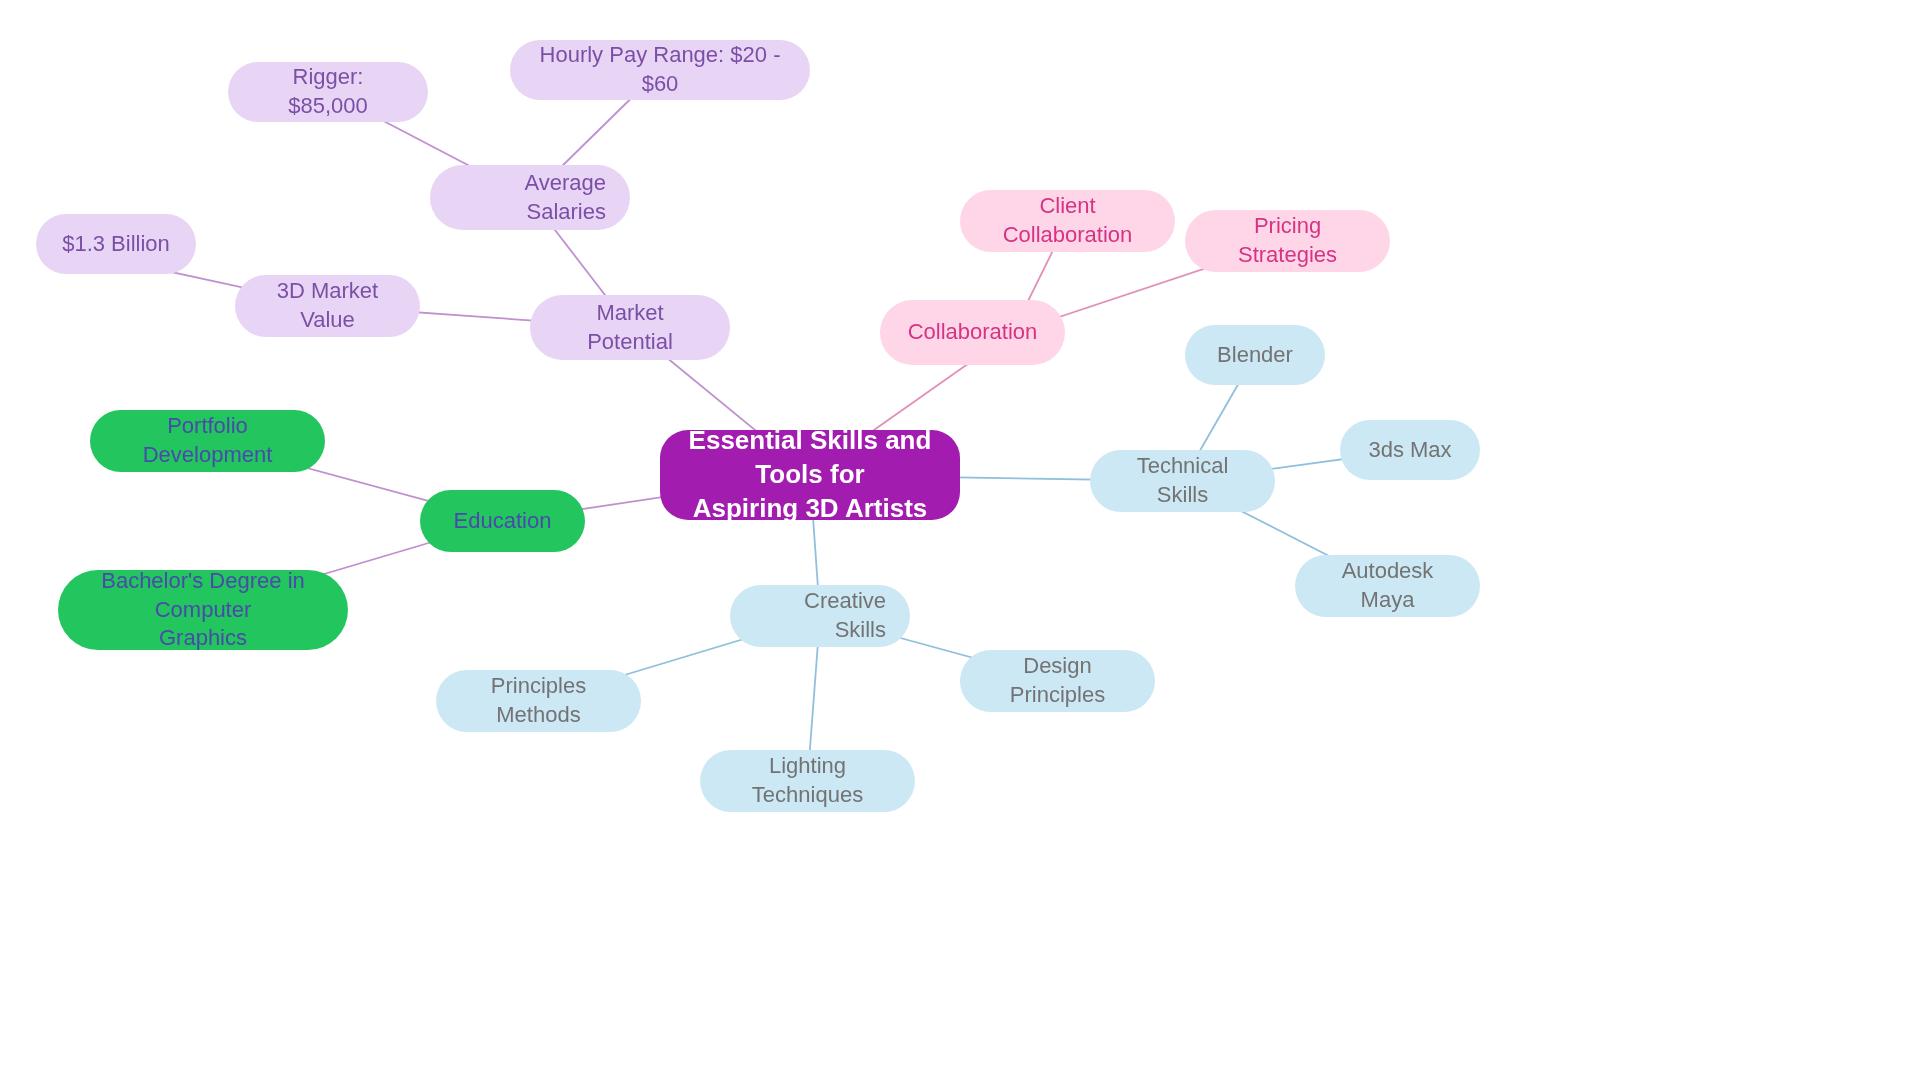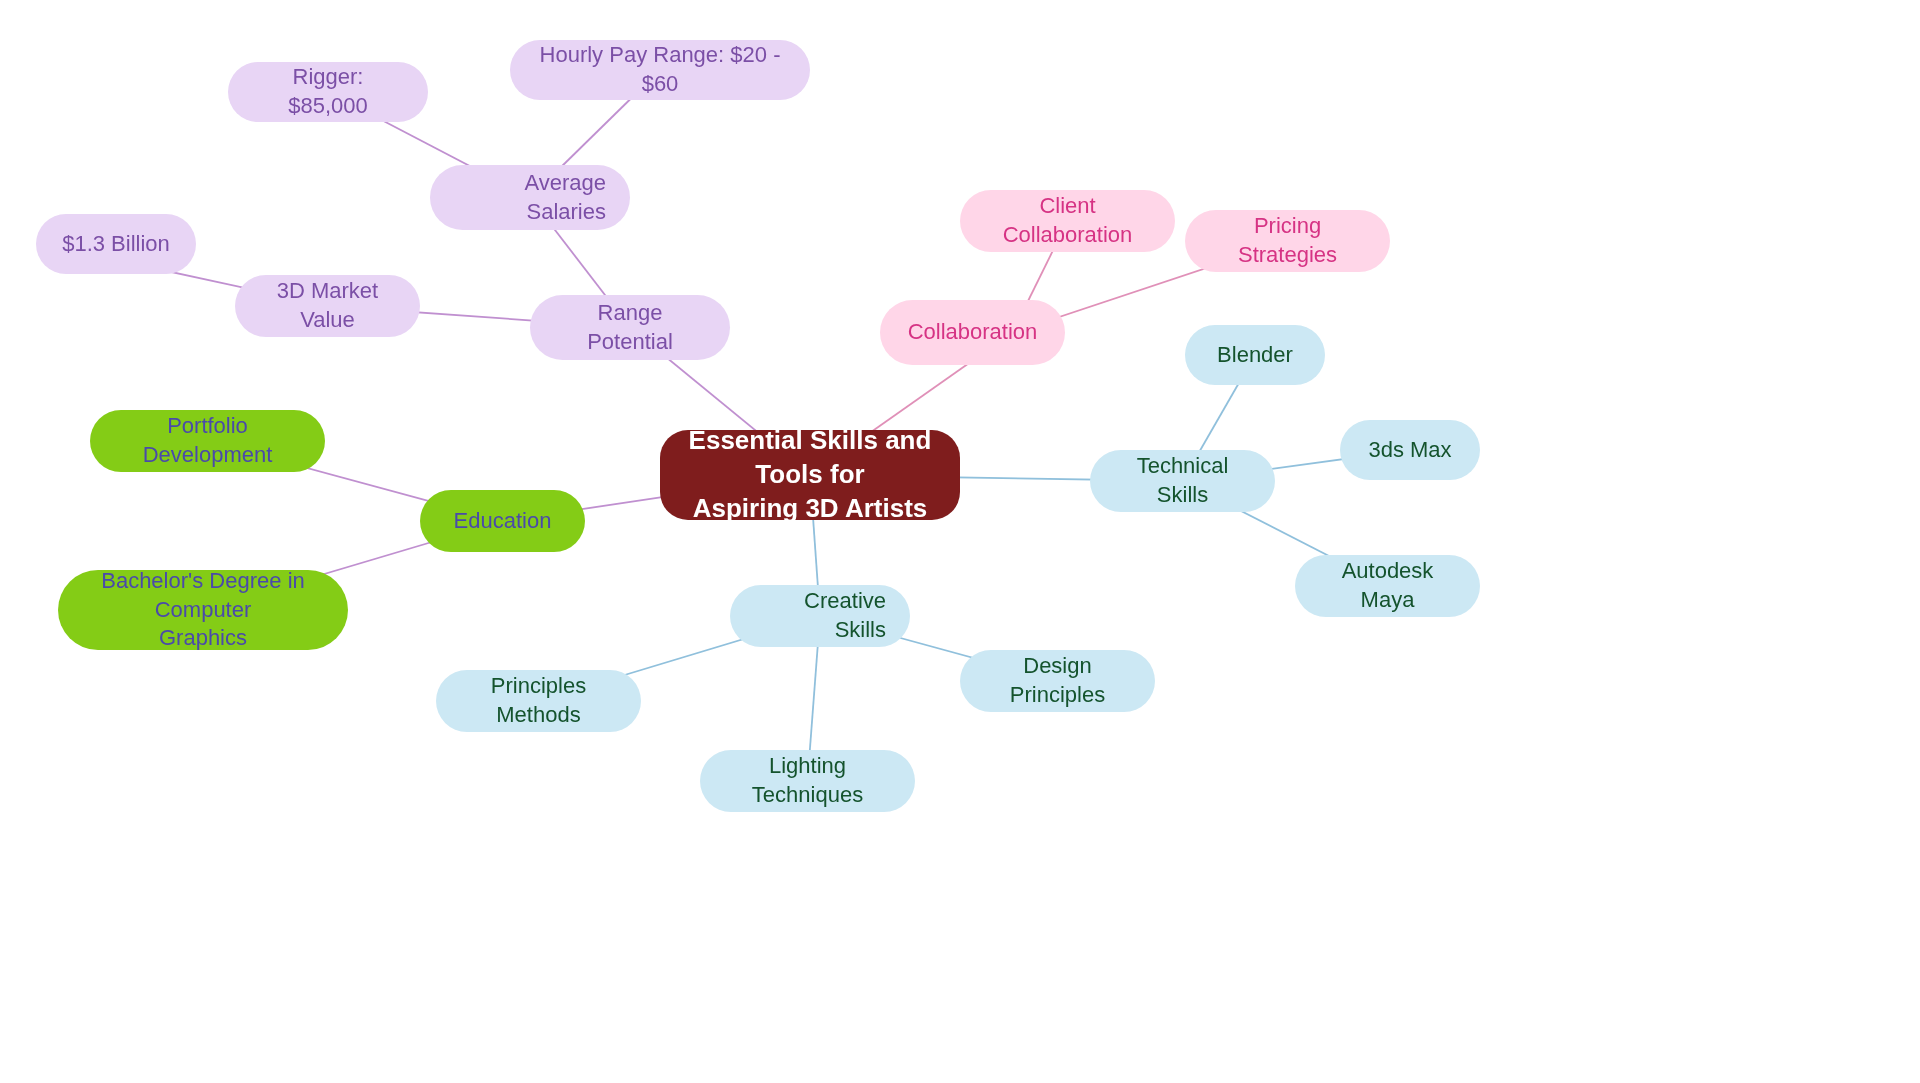--- a/index.html
+++ b/index.html
@@ -29,47 +29,47 @@
       justify-content: center;
       text-align: center;
       z-index: 1;
       padding: 14px 24px;
       font-size: 22px;
       font-weight: 500;
       line-height: 1.3;
     }
 
     .node-center {
-      background: #7f1d1d;
+      background: #a21caf;
       color: #ffffff;
       border-radius: 28px;
       font-size: 26px;
       font-weight: 600;
     }
 
     .node-purple {
       background: #e8d5f5;
       color: #7b4fa6;
       border: none;
     }
 
     .node-pink {
       background: #ffd6e8;
       color: #d63384;
       border: none;
     }
 
     .node-blue {
       background: #cce8f4;
-      color: #14532d;
+      color: #737373;
       border: none;
     }
 
     .node-lavender {
-      background: #84cc16;
+      background: #22c55e;
       color: #4a4aaa;
       border: none;
     }
   </style>
 </head>
 <body>
 
 <svg class="connections" id="svg-layer">
     <line x1="810" y1="475" x2="630" y2="327.5" stroke="#c090d0" stroke-width="1.8"></line>
     <line x1="630" y1="327.5" x2="530" y2="197.5" stroke="#c090d0" stroke-width="1.8"></line>
@@ -91,21 +91,21 @@
     <line x1="810" y1="475" x2="1012.5" y2="332.5" stroke="#e090b8" stroke-width="1.8"></line>
     <line x1="1012.5" y1="332.5" x2="1067.5" y2="221" stroke="#e090b8" stroke-width="1.8"></line>
     <line x1="1012.5" y1="332.5" x2="1287.5" y2="241" stroke="#e090b8" stroke-width="1.8"></line>
   </svg>
 
 <div id="nodes-layer">
     <div class="node node-center" style="left: 660px; top: 430px; width: 300px; min-height: 90px; height: 90px;">
       <span>Essential Skills and Tools for<br>Aspiring 3D Artists</span>
     </div>
     <div class="node node-purple" style="left: 530px; top: 295px; width: 200px; min-height: 65px; height: 65px;">
-      <span>Range Potential</span>
+      <span>Market Potential</span>
     </div>
     <div class="node node-purple" style="left: 430px; top: 165px; width: 200px; min-height: 65px; height: 65px; text-align: right;">
       <span>Average Salaries</span>
     </div>
     <div class="node node-purple" style="left: 228px; top: 62px; width: 200px; min-height: 60px; height: 60px;">
       <span>Rigger: $85,000</span>
     </div>
     <div class="node node-purple" style="left: 510px; top: 40px; width: 300px; min-height: 60px; height: 60px;">
       <span>Hourly Pay Range: $20 - $60</span>
     </div>

